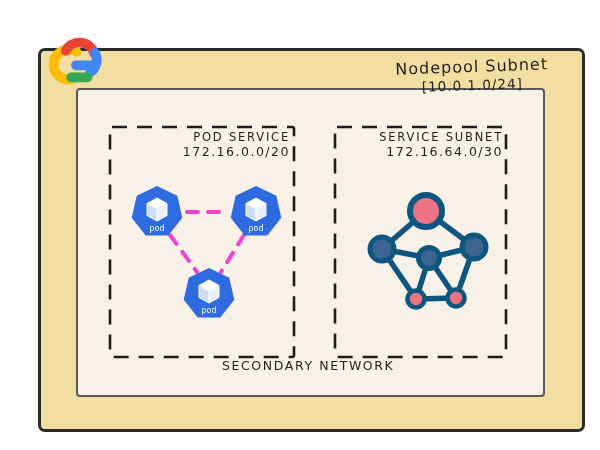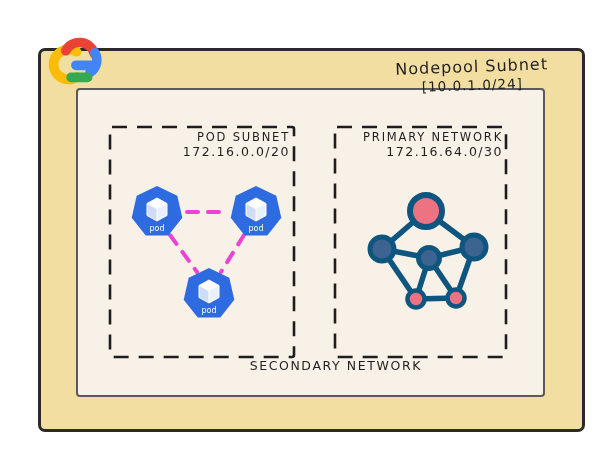--- a/index.html
+++ b/index.html
@@ -29,21 +29,21 @@
   .dashed-rect{fill:none;stroke:#1d1d1d;stroke-width:2.6;stroke-dasharray:15 10;}
   
   .hand{white-space:nowrap;z-index:6;line-height:1.25;}
   #nodepool-label{left:392px;top:57px;width:160px;text-align:center;transform:rotate(-2deg);}
   #nodepool-label .l1{font-size:16px;letter-spacing:1px;}
   #nodepool-label .l2{font-size:13.5px;letter-spacing:1px;}
   #pod-net-label{left:112px;top:130px;width:178px;text-align:right;}
   #svc-net-label{left:335px;top:130px;width:168px;text-align:right;}
   .net-title{font-size:11.5px;letter-spacing:1.8px;}
   .net-cidr{font-size:12.5px;letter-spacing:1.5px;}
-  #secondary-label{left:222px;top:358px;width:200px;text-align:right;font-size:12.5px;letter-spacing:1.6px;}
+  #secondary-label{left:222px;top:358px;width:200px;text-align:left;font-size:12.5px;letter-spacing:1.6px;}
   #primary-label{left:198px;top:398px;width:200px;text-align:center;font-size:13.5px;letter-spacing:2px;}
   
   #gcp-logo{left:44px;top:28px;z-index:5;}
   #pod-cluster{left:110px;top:130px;z-index:4;}
   #service-mesh{left:358px;top:183px;z-index:4;}
   .pod-hepta{fill:var(--pod_blue);}
   .cube-top{fill:#ffffff;}
   .cube-left{fill:#cfdcf8;}
   .cube-right{fill:#eaf0fd;}
   .cube-edge{stroke:#ffffff;stroke-width:1;fill:none;stroke-linejoin:round;}
@@ -76,26 +76,26 @@
       <path stroke="var(--logo_green)" stroke-width="10" d="M28 51 L45 51"></path>
     </g>
   </svg>
 
   <div class="abs hand" id="nodepool-label">
     <div class="l1">Nodepool Subnet</div>
     <div class="l2">[10.0.1.0/24]</div>
   </div>
 
   <div class="abs hand" id="pod-net-label">
-    <div class="net-title">POD SUBNET</div>
+    <div class="net-title">POD SERVICE</div>
     <div class="net-cidr">172.16.0.0/20</div>
   </div>
 
   <div class="abs hand" id="svc-net-label">
-    <div class="net-title">PRIMARY NETWORK</div>
+    <div class="net-title">SERVICE SUBNET</div>
     <div class="net-cidr">172.16.64.0/30</div>
   </div>
 
   <svg class="abs" id="pod-cluster" width="185" height="210" viewBox="0 0 185 210">
     <defs>
       <g id="pod-shape">
         <polygon class="pod-hepta" points="0,-26 20.3,-16.2 25.3,5.8 11.3,23.4 -11.3,23.4 -25.3,5.8 -20.3,-16.2"></polygon>
         <polygon class="cube-top" points="0,-14 10,-8.5 0,-3 -10,-8.5"></polygon>
         <polygon class="cube-left" points="-10,-8.5 0,-3 0,9 -10,3.5"></polygon>
         <polygon class="cube-right" points="10,-8.5 0,-3 0,9 10,3.5"></polygon>

